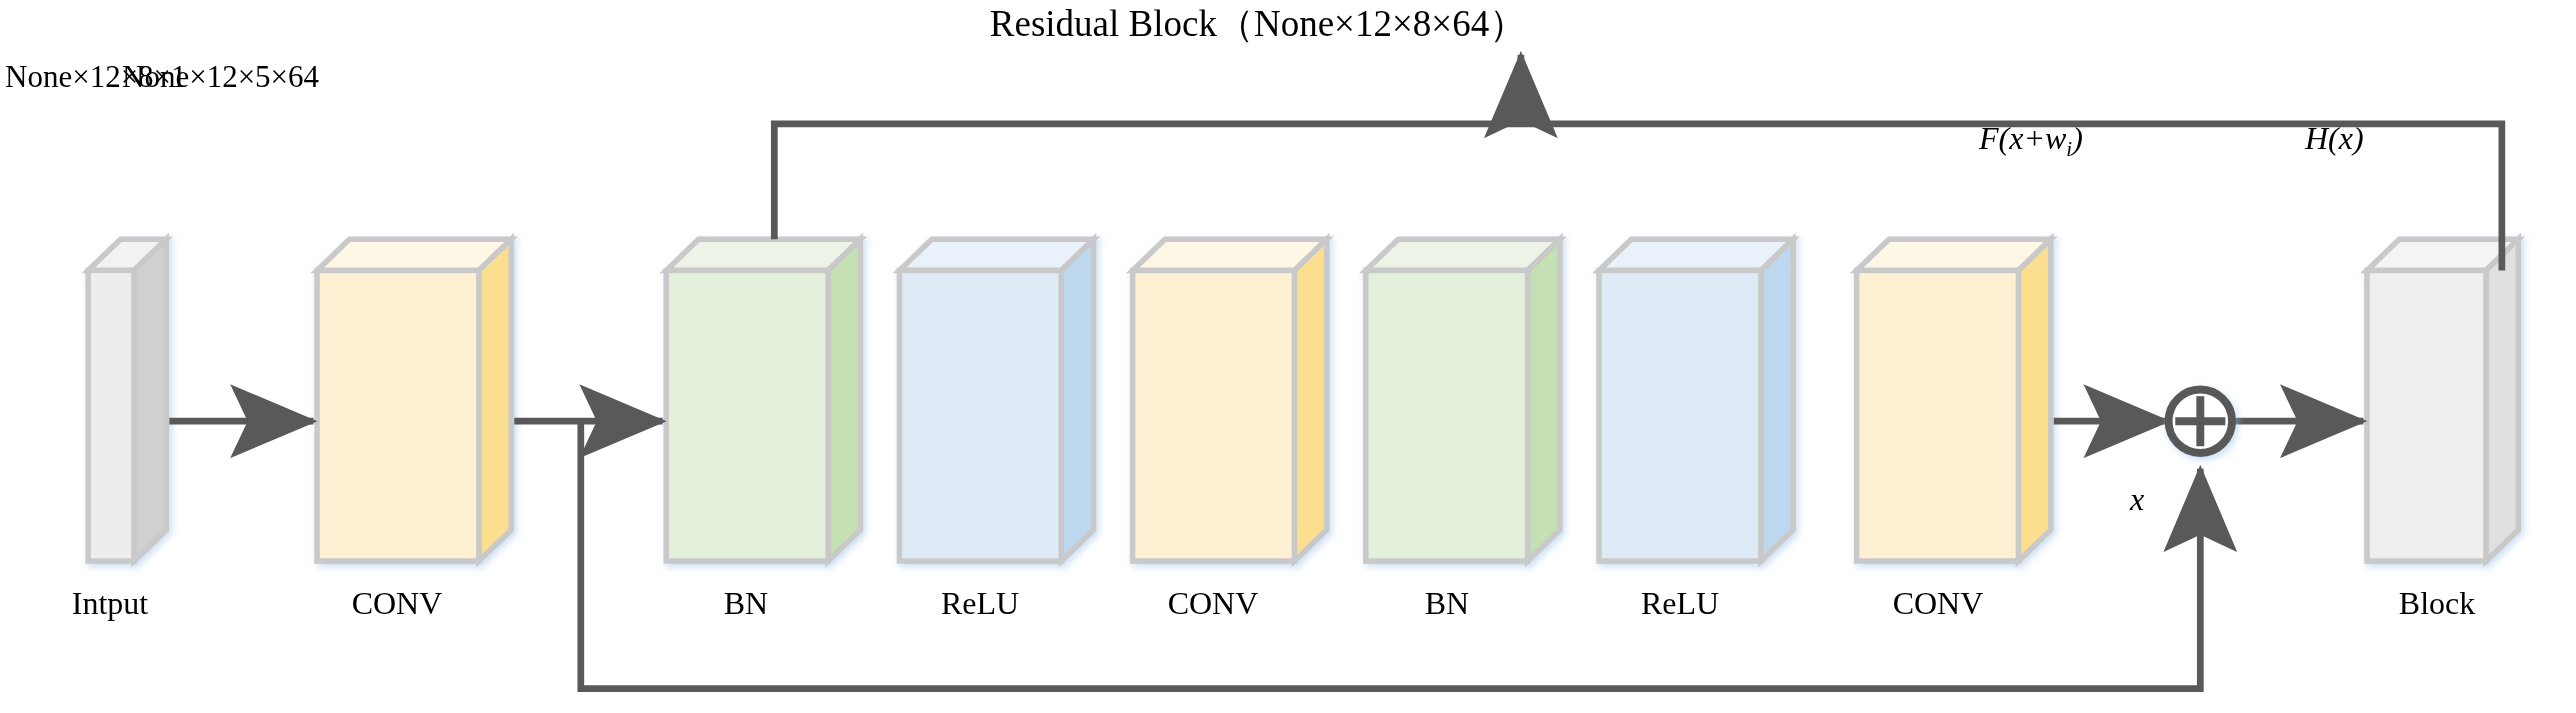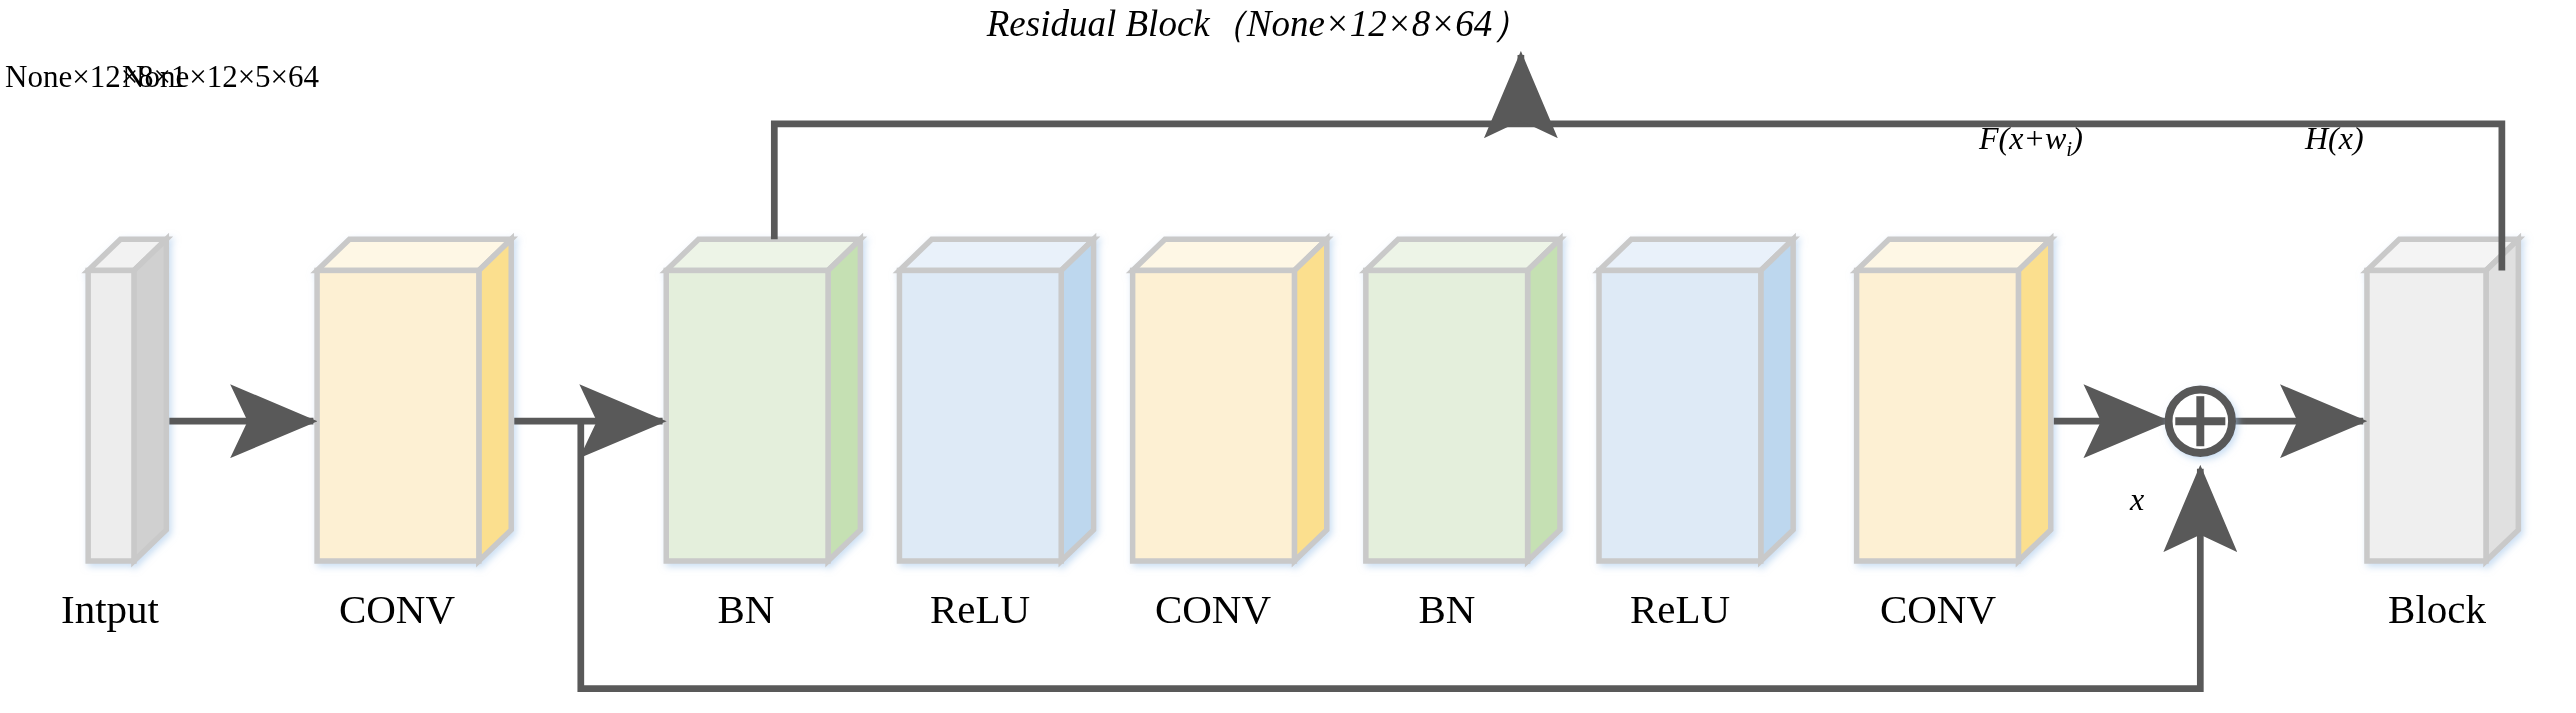--- a/index.html
+++ b/index.html
@@ -1,23 +1,23 @@
 <!DOCTYPE html>
 <html style="font-size:9.8px"><head>
 <meta charset="utf-8">
 <style>
   html,body{margin:0;padding:0;background:#ffffff;}
   body{width:2576px;height:713px;position:relative;overflow:hidden;
        font-family:"Liberation Serif","DejaVu Serif",serif;color:#000;}
   #stage{position:absolute;left:0;top:0;width:2576px;height:713px;}
   svg#scene{position:absolute;left:0;top:0;width:2576px;height:713px;}
   .txt{position:absolute;white-space:nowrap;color:#000;}
-  .title{font-size:37px;letter-spacing:0px;font-style:italic;}
+  .title{font-size:37px;letter-spacing:0px;}
   .dimlabel{font-size:31px;}
-  .blocklabel{font-size:41px;}
+  .blocklabel{font-size:32px;}
   .mathlabel{font-size:32px;font-style:italic;text-align:center;}
   .mathlabel .sub{font-size:21px;font-style:italic;vertical-align:sub;}
   .ctr{transform:translateX(-50%);}
 </style>
 </head>
 <body>
 
 <div id="stage">
 
   <svg id="scene" viewBox="0 0 4217 1168">

